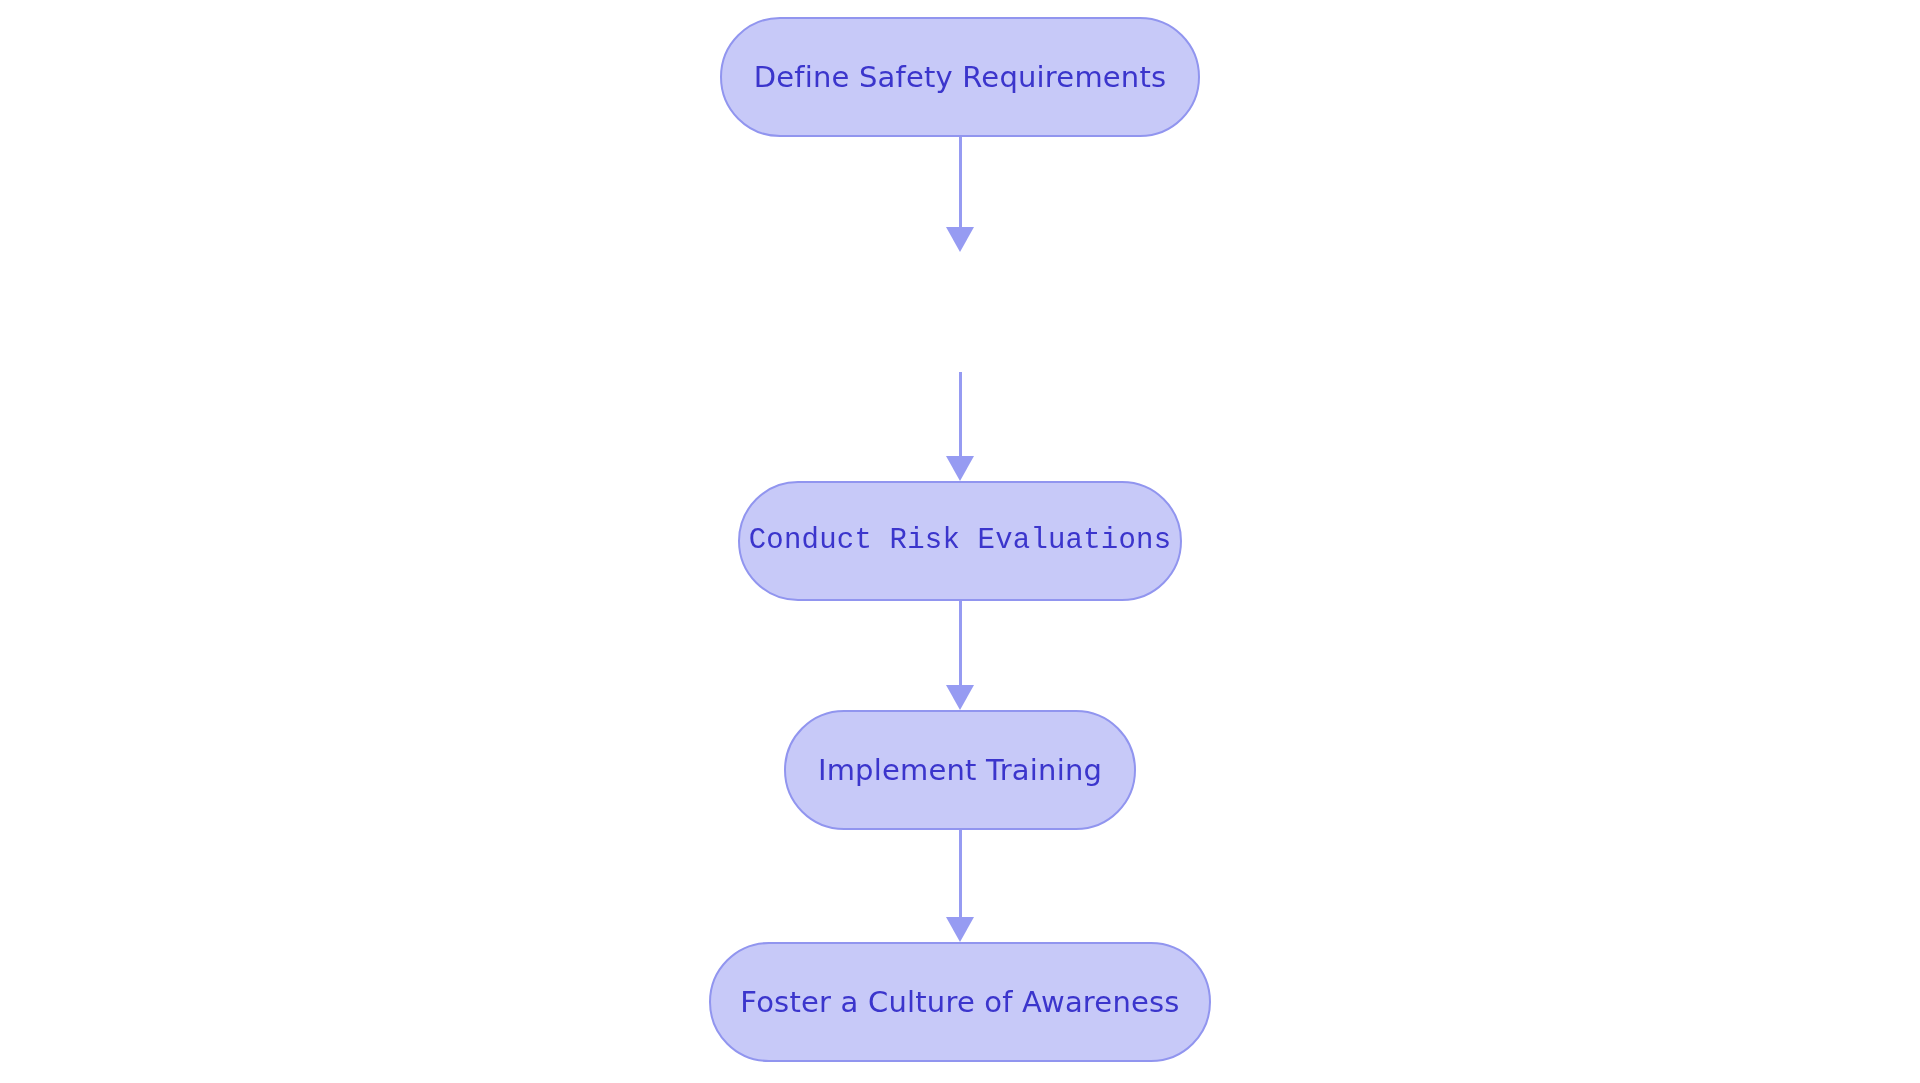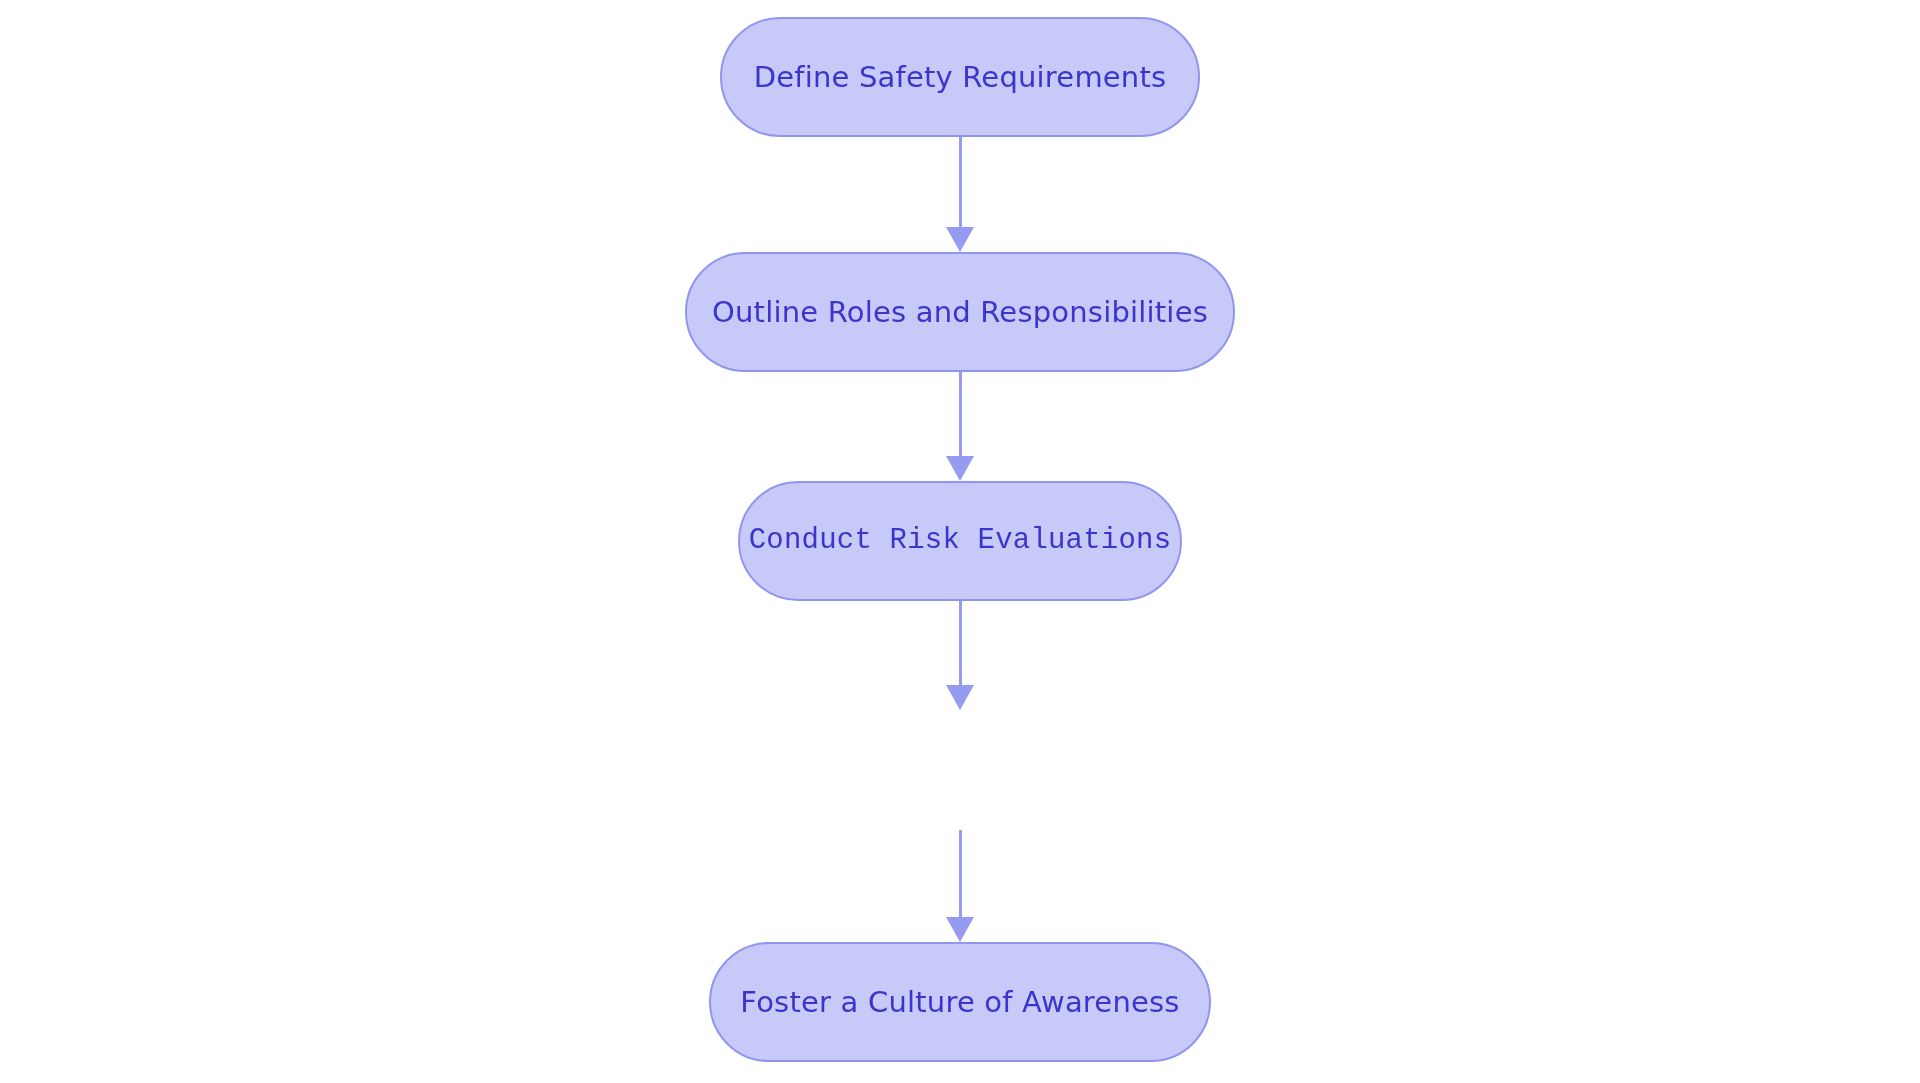--- a/index.html
+++ b/index.html
@@ -71,38 +71,38 @@
 
   <div class="node n1">
     <span>Define Safety Requirements</span>
   </div>
 
   <div class="arrow a1">
     <div class="arrow-shaft"></div>
     <div class="arrow-head"></div>
   </div>
 
-  <div class="node n2">
-    <span>Outline Roles and Responsibilities</span>
-  </div>
 
   <div class="arrow a2">
     <div class="arrow-shaft"></div>
     <div class="arrow-head"></div>
   </div>
 
   <div class="node n3">
     <span>Conduct Risk Evaluations</span>
   </div>
 
   <div class="arrow a3">
     <div class="arrow-shaft"></div>
     <div class="arrow-head"></div>
   </div>
 
+  <div class="node n4">
+    <span>Implement Training</span>
+  </div>
 
   <div class="arrow a4">
     <div class="arrow-shaft"></div>
     <div class="arrow-head"></div>
   </div>
 
   <div class="node n5">
     <span>Foster a Culture of Awareness</span>
   </div>
 

